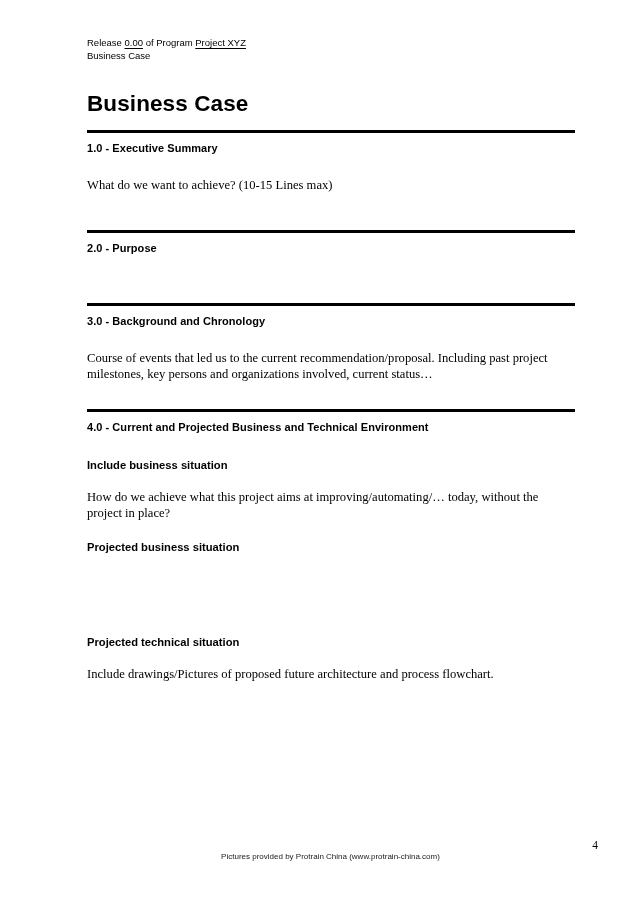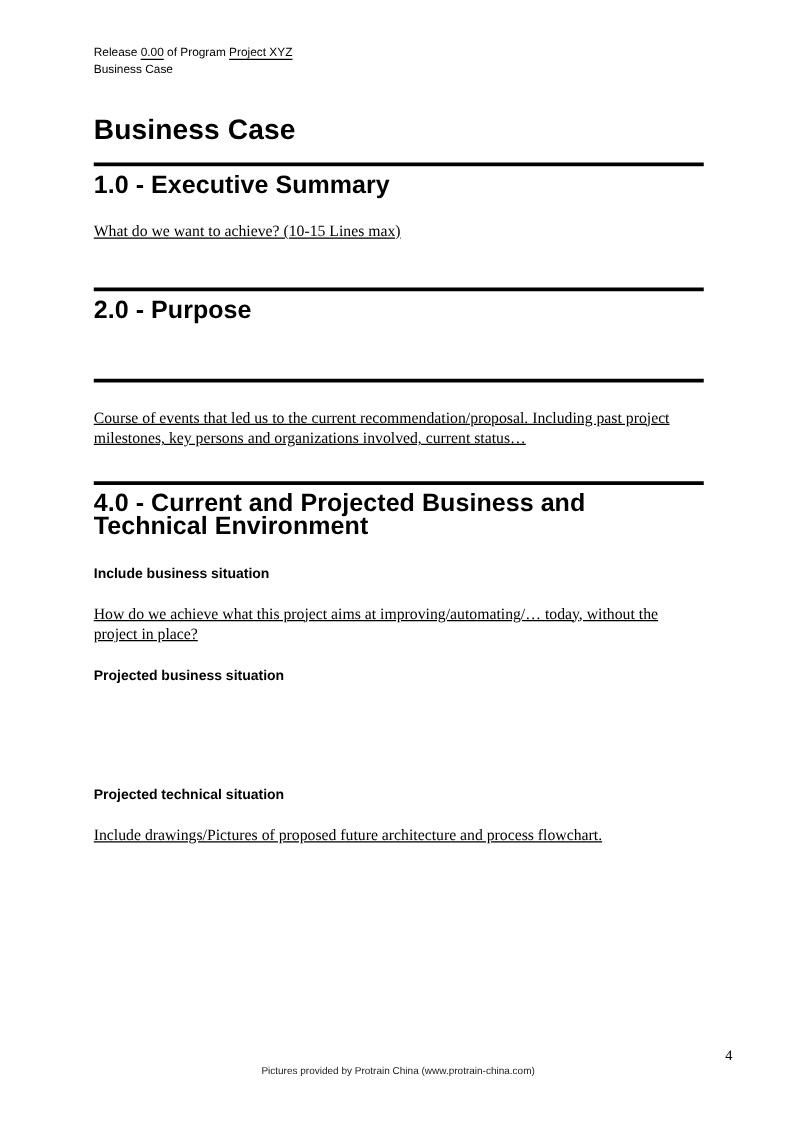--- a/index.html
+++ b/index.html
@@ -11,21 +11,21 @@
     width: 637px;
     height: 900px;
     position: relative;
     font-family: "Liberation Serif", "DejaVu Serif", serif;
     color: #000000;
     overflow: hidden;
   }
 
   .page {
     position: absolute;
-    top: 0; left: 0;
+    top: 0; left: 12px;
     width: 544px;
     height: 900px;
     background: #ffffff;
   }
 
   
   .doc-header {
     position: absolute;
     left: 75px;
     top: 36px;
@@ -64,41 +64,40 @@
   .rule {
     height: 3px;
     background: #000000;
     width: 100%;
     margin: 0;
   }
 
   .section-heading {
     font-family: "Liberation Sans", "DejaVu Sans", sans-serif;
     font-weight: bold;
-    font-size: 20px;
+    font-size: 11px;
     line-height: 18px;
     margin: 6px 0 0 0;
     letter-spacing: 0.05px;
   }
 
   .sub-heading {
     font-family: "Liberation Sans", "DejaVu Sans", sans-serif;
     font-weight: bold;
     font-size: 11.2px;
     line-height: 15px;
     margin: 0;
   }
 
   .para {
     font-family: "Liberation Serif", "DejaVu Serif", serif;
     font-size: 12.6px;
     line-height: 16.5px;
     margin: 0;
     text-align: left;
-    text-decoration: underline;
   }
 
   
   .gap-12 { height: 12px; }
   .gap-14 { height: 14px; }
   .gap-16 { height: 16px; }
   .gap-18 { height: 18px; }
   .gap-20 { height: 20px; }
   .gap-22 { height: 22px; }
   .gap-26 { height: 26px; }
@@ -149,20 +148,21 @@
 
     <div class="gap-22"></div>
 
     <div class="rule"></div>
     <h2 class="section-heading">2.0 - Purpose</h2>
     <div class="gap-20"></div>
 
     <div class="gap-26"></div>
 
     <div class="rule"></div>
+    <h2 class="section-heading">3.0 - Background and Chronology</h2>
     <div class="gap-20"></div>
     <p class="para">Course of events that led us to the current recommendation/proposal. Including past project milestones, key persons and organizations involved, current status…</p>
 
     <div class="gap-26"></div>
 
     <div class="rule"></div>
     <h2 class="section-heading">4.0 - Current and Projected Business and Technical Environment</h2>
 
     <div class="gap-22"></div>
     <h3 class="sub-heading">Include business situation</h3>

